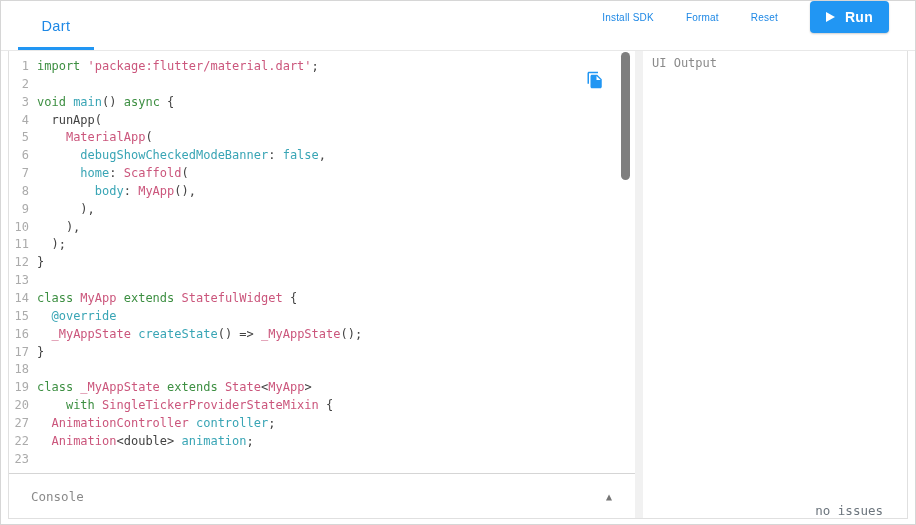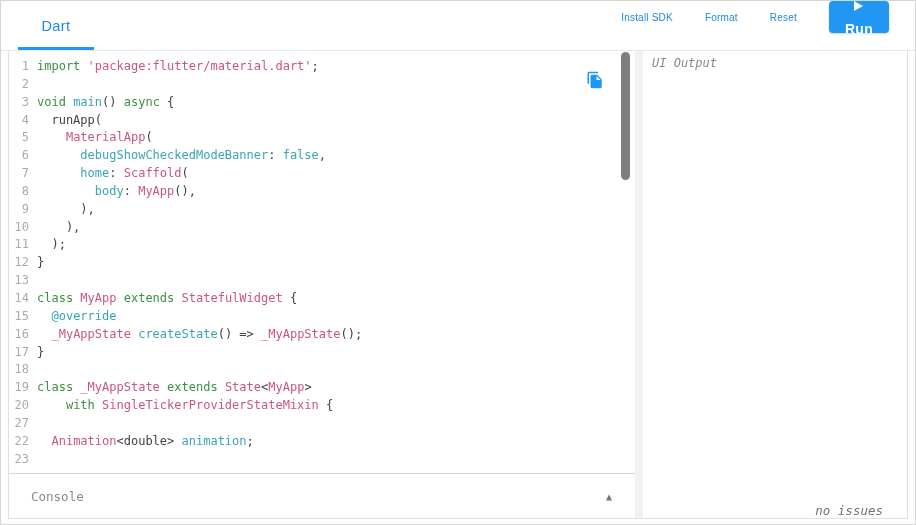--- a/index.html
+++ b/index.html
@@ -29,21 +29,20 @@
     margin-left:auto; display:flex; align-items:center;
     gap:32px; padding-right:26px;
   }
   .hlink { color:var(--link); font-size:10px; letter-spacing:.2px; cursor:pointer; }
   .run-btn {
     background:var(--accent); color:#fff; border:none; border-radius:4px;
     height:32px; padding:0 16px; display:flex; align-items:center; gap:10px;
     font-family:"Liberation Sans", sans-serif;
     font-size:14px; font-weight:bold; letter-spacing:.3px; cursor:pointer;
     box-shadow:0 1px 2px rgba(0,0,0,.2);
-    flex-direction:column;
   }
   .play-icon {
     width:0; height:0; border-style:solid;
     border-width:5.5px 0 5.5px 9px;
     border-color:transparent transparent transparent #fff;
   }
   
   .main {
     display:flex; margin:0 7px; height:468px;
     border:1px solid #e0e0e0; border-top:none;
@@ -70,21 +69,21 @@
   }
   .console-bar {
     height:45px; border-top:1px solid #d5d5d5;
     display:flex; align-items:center;
     padding:0 23px 0 22px;
     font-family:"DejaVu Sans Mono", monospace; font-size:12.5px;
     color:var(--muted); background:#fff;
   }
   .collapse { margin-left:auto; color:#757575; font-size:10px; cursor:pointer; }
   .splitter { flex:none; width:8px; background:#f1f1f1; cursor:col-resize; }
-  .right-panel { flex:1; position:relative; background:#fff;font-style:italic; }
+  .right-panel { flex:1; position:relative; background:#fff; }
   .output-label {
     position:absolute; top:5px; left:9px;
     font-family:"DejaVu Sans Mono", monospace; font-size:12px; color:var(--muted);
   }
   .status {
     position:absolute; bottom:0; right:24px;
     font-family:"DejaVu Sans Mono", monospace; font-size:12.5px; color:var(--status);
   }
 </style>
 </head>
@@ -123,21 +122,21 @@
             <div class="line"><span class="ln">11</span><span class="code"><span class="tk-p">  );</span></span></div>
             <div class="line"><span class="ln">12</span><span class="code"><span class="tk-p">}</span></span></div>
             <div class="line"><span class="ln">13</span><span class="code"></span></div>
             <div class="line"><span class="ln">14</span><span class="code"><span class="tk-k">class</span><span class="tk-p"> </span><span class="tk-t">MyApp</span><span class="tk-p"> </span><span class="tk-k">extends</span><span class="tk-p"> </span><span class="tk-t">StatefulWidget</span><span class="tk-p"> {</span></span></div>
             <div class="line"><span class="ln">15</span><span class="code"><span class="tk-p">  </span><span class="tk-i">@override</span></span></div>
             <div class="line"><span class="ln">16</span><span class="code"><span class="tk-p">  </span><span class="tk-t">_MyAppState</span><span class="tk-p"> </span><span class="tk-i">createState</span><span class="tk-p">() =&gt; </span><span class="tk-t">_MyAppState</span><span class="tk-p">();</span></span></div>
             <div class="line"><span class="ln">17</span><span class="code"><span class="tk-p">}</span></span></div>
             <div class="line"><span class="ln">18</span><span class="code"></span></div>
             <div class="line"><span class="ln">19</span><span class="code"><span class="tk-k">class</span><span class="tk-p"> </span><span class="tk-t">_MyAppState</span><span class="tk-p"> </span><span class="tk-k">extends</span><span class="tk-p"> </span><span class="tk-t">State</span><span class="tk-p">&lt;</span><span class="tk-t">MyApp</span><span class="tk-p">&gt;</span></span></div>
             <div class="line"><span class="ln">20</span><span class="code"><span class="tk-p">    </span><span class="tk-k">with</span><span class="tk-p"> </span><span class="tk-t">SingleTickerProviderStateMixin</span><span class="tk-p"> {</span></span></div>
-            <div class="line"><span class="ln">27</span></div>
+            <div class="line"><span class="ln">27</span><span class="code"><span class="tk-p">  </span><span class="tk-t">AnimationController</span><span class="tk-p"> </span><span class="tk-i">controller</span><span class="tk-p">;</span></span></div>
             <div class="line"><span class="ln">22</span><span class="code"><span class="tk-p">  </span><span class="tk-t">Animation</span><span class="tk-p">&lt;double&gt; </span><span class="tk-i">animation</span><span class="tk-p">;</span></span></div>
             <div class="line"><span class="ln">23</span><span class="code"></span></div>
           </div>
         <button class="copy-btn">
           <span>
             <svg width="18" height="18" viewBox="0 0 24 24">
               <path fill="#2196F3" d="M16 1H4c-1.1 0-2 .9-2 2v14h2V3h12V1zm-1 4 6 6v10c0 1.1-.9 2-2 2H7.99C6.89 23 6 22.1 6 21l.01-14c0-1.1.89-2 1.99-2H15zm-1 7h5.5L14 6.5V12z"></path>
             </svg>
           </span>
         </button>

